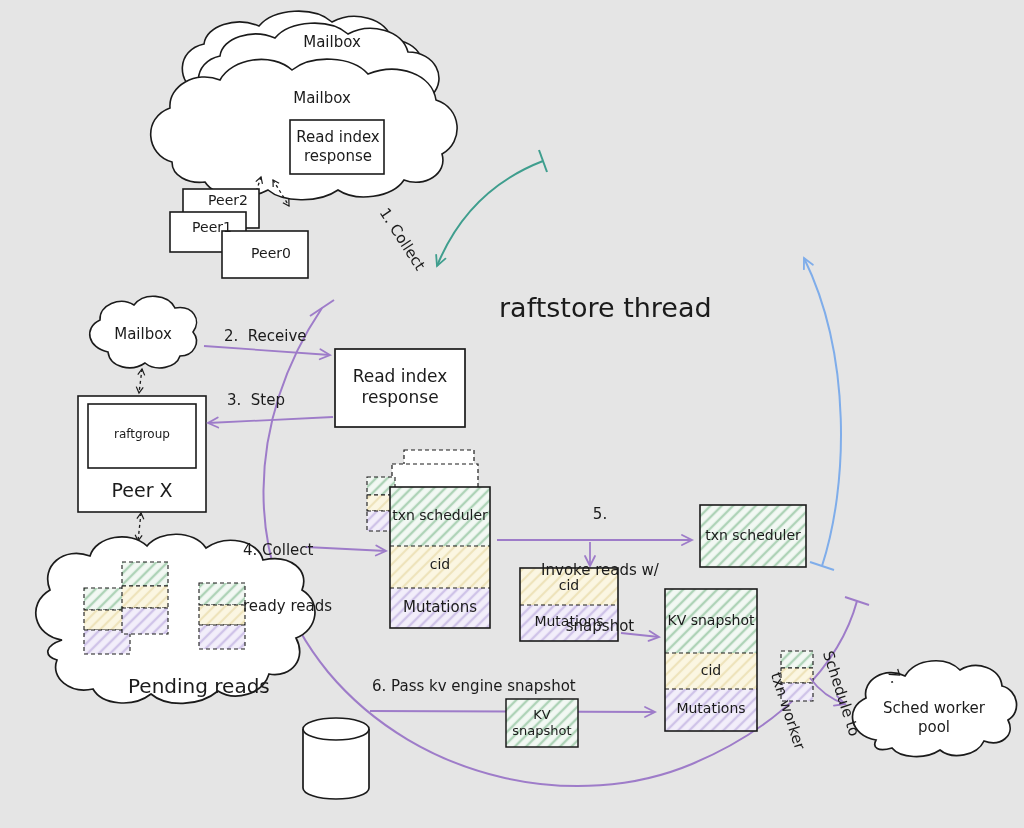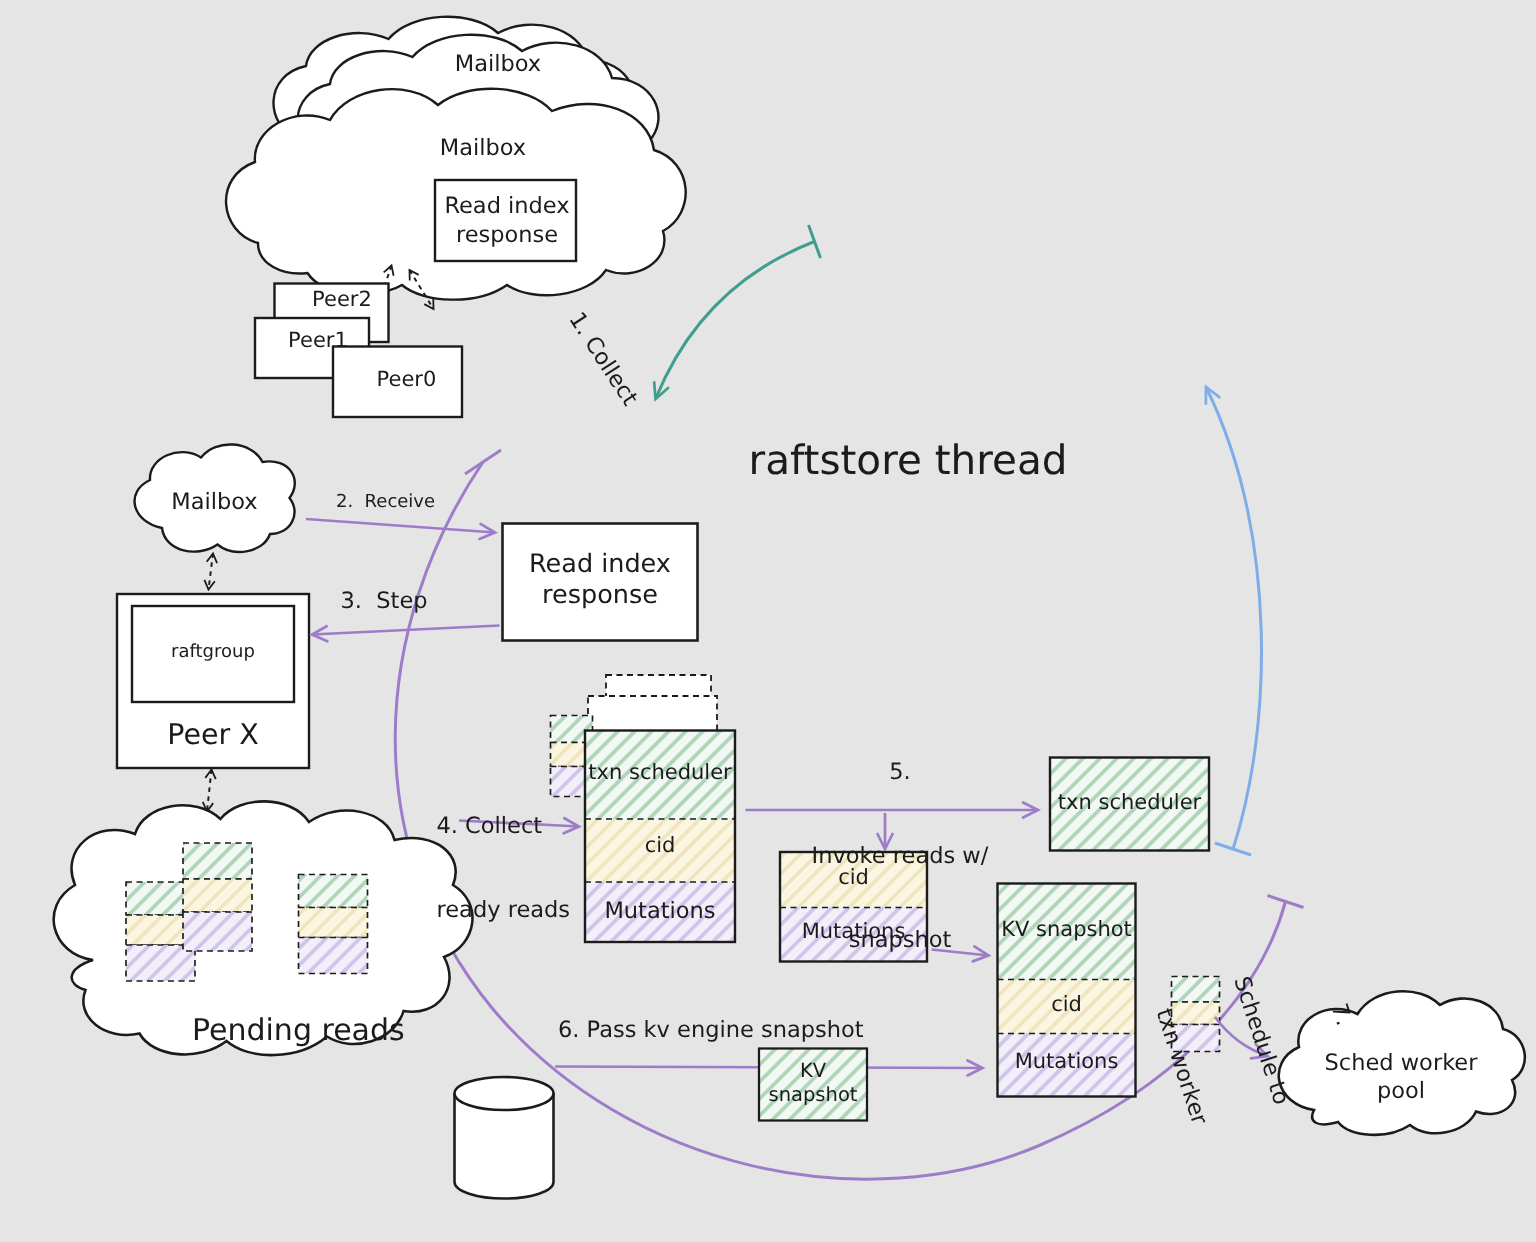--- a/index.html
+++ b/index.html
@@ -182,28 +182,28 @@
 
 <div class="txt center" style="left:200px; top:192px; width:56px; font-size:14px;">Peer2</div>
 <div class="txt center" style="left:184px; top:219px; width:56px; font-size:14px;">Peer1</div>
 <div class="txt center" style="left:240px; top:245px; width:62px; font-size:14px;">Peer0</div>
 
 <div class="txt center" style="left:362px; top:230px; width:80px; font-size:15px; transform:rotate(57deg);">1. Collect</div>
 
 <div class="txt title" style="left:499px; top:291px; width:230px;">raftstore thread</div>
 
 <div class="txt center" style="left:108px; top:325px; width:70px; font-size:15px;">Mailbox</div>
-<div class="txt" style="left:224px; top:327px; font-size:12px;">2.  Receive</div>
+<div class="txt" style="left:224px; top:327px; font-size:15px;">2.  Receive</div>
 <div class="txt wrap center" style="left:348px; top:366px; width:104px; font-size:17px;">Read index response</div>
 <div class="txt" style="left:227px; top:391px; font-size:15px;">3.  Step</div>
 
 <div class="txt center" style="left:92px; top:427px; width:100px; font-size:12px;">raftgroup</div>
 <div class="txt center" style="left:107px; top:479px; width:70px; font-size:19px;">Peer X</div>
 
-<div class="txt" style="left:243px; top:503px; font-size:15px;margin-left:48px;">
+<div class="txt" style="left:243px; top:503px; font-size:15px;">
   <div>4. Collect</div>
   <div>ready reads</div>
 </div>
 
 <div class="txt center" style="left:392px; top:507px; width:96px; font-size:14px;">txn scheduler</div>
 <div class="txt center" style="left:392px; top:556px; width:96px; font-size:14px;">cid</div>
 <div class="txt center" style="left:392px; top:598px; width:96px; font-size:15px;">Mutations</div>
 
 <div class="txt center" style="left:532px; top:467px; width:136px; font-size:15px;">
   <div>5.</div>

